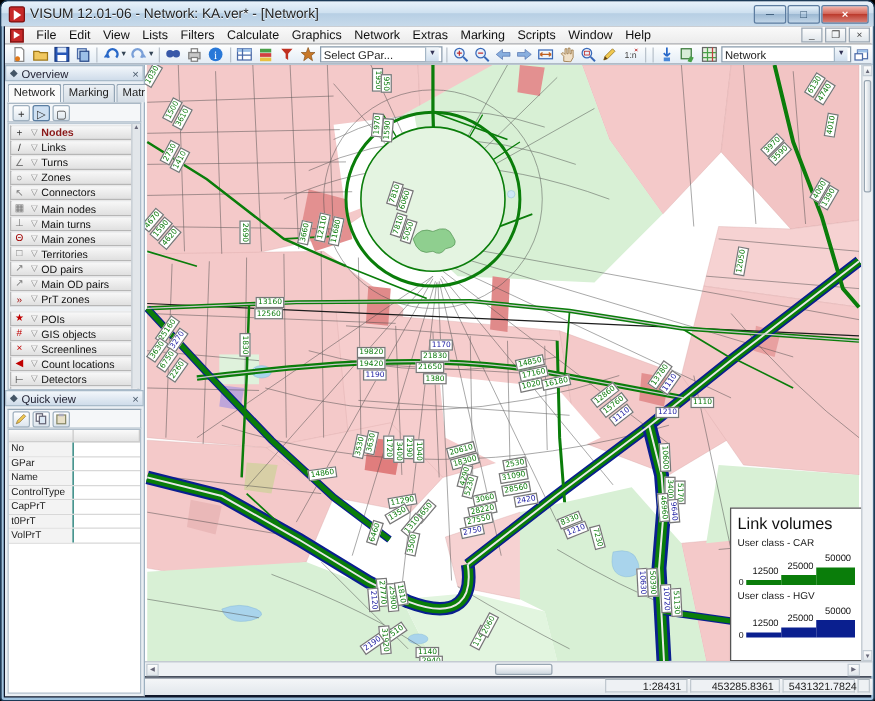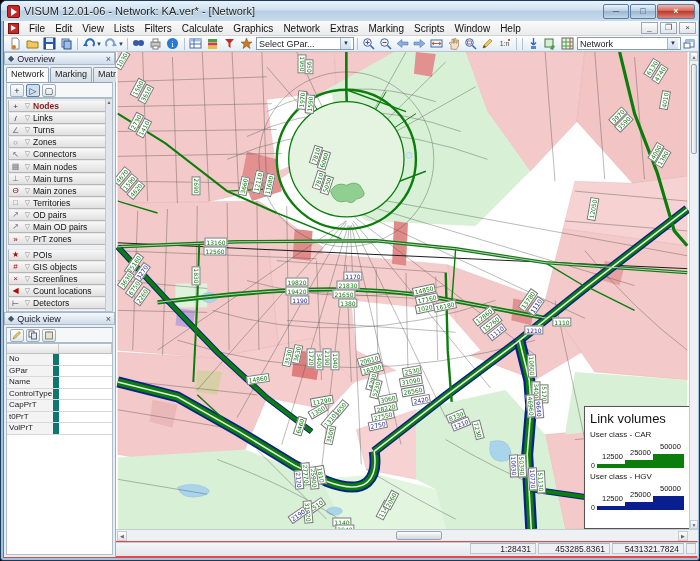--- a/index.html
+++ b/index.html
@@ -1,18 +1,18 @@
 <!DOCTYPE html>
 <html><head>
 <meta charset="utf-8">
 <style>
   * { margin:0; padding:0; box-sizing:border-box; }
   html,body { background:#000; }
   body { font-family:"Liberation Sans", sans-serif; width:700px; height:561px; overflow:hidden; }
-  #window { position:relative; width:700px; height:561px; background:#ef4444;
+  #window { position:relative; width:700px; height:561px; background:#0f172a;
     border:1px solid #1c3a57; border-radius:6px 6px 3px 3px;
     box-shadow:inset 0 0 0 2px #9fc2de, 0 0 0 1px #000; overflow:hidden; }
 
   
   .titlebar { position:absolute; left:0; top:0; right:0; height:20px;
     background:linear-gradient(#e8f2fb 0%, #cfe1f0 45%, #b7cfe4 50%, #c7daea 100%);
     display:flex; align-items:center; padding:0 4px; border-radius:5px 5px 0 0; }
   .app-ico { width:13px; height:13px; background:#c62828; border:1px solid #7d1010; border-radius:2px;
     margin:0 4px 0 2px; position:relative; flex:none; }
   .app-ico::after { content:""; position:absolute; left:3px; top:2px; border-left:6px solid #fff;
@@ -73,21 +73,21 @@
   .nrow .flt { width:11px; text-align:center; font-size:7px; color:#8a8a8a; flex:none; }
   .nrow .lbl { font-size:8.5px; color:#111; white-space:nowrap; }
   .nrow.sel .lbl { color:#8b1a1a; font-weight:bold; }
   .nsep { height:3.5px; }
   .list-scroll { position:absolute; right:0; top:0; bottom:0; width:7px; background:#e2e6ea; border-left:1px solid #c2c9cf;
     font-size:5px; color:#667; text-align:center; }
   .qv-table { flex:1; background:#fff; border:1px solid #aebdca; margin:0 2px 2px 2px; overflow:hidden; }
   .qvhead { height:10px; background:linear-gradient(#fafafa,#e4e4e4); border-bottom:1px solid #c0c0c0; display:flex;}
   .qvhead div{ border-right:1px solid #c9c9c9; }
   .qvrow { display:flex; height:11.5px; border-bottom:1px solid #d8d8d8; font-size:8px; color:#222; }
-  .qvrow .k { width:52px; background:#f3f3f3; border-right:6px solid #0f766e; padding-left:2px;
+  .qvrow .k { width:52px; background:#f3f3f3; border-right:1px solid #0f766e; padding-left:2px;
     white-space:nowrap; overflow:hidden; }
   .qvrow .v { flex:1; }
 
   
   .maparea { position:absolute; left:115px; top:51px; width:582px; height:477px; background:#fff; overflow:hidden; }
   .mapsvg { position:absolute; left:0; top:0; }
   .maplabels { position:absolute; left:0; top:0; width:573px; height:477px; }
   .ml { position:absolute; font-family:"DejaVu Sans", sans-serif; font-size:6px; line-height:7px;
     background:#fff; border:0.5px solid #777; padding:0 1px; white-space:nowrap; }
   .ml.g { color:#0a7a0a; } .ml.b { color:#1a1aa0; }
@@ -741,17 +741,17 @@
   <div class="hscrollrow">
     <div class="hs-arr" style="left:1px">◀</div>
     <div class="hthumb"></div>
     <div class="hs-arr" style="right:10px">▶</div>
   </div>
 
   <div class="statusbar">
     <span class="sb-fill"></span>
     <span class="sb-cell" style="width:66px">1:28431</span>
     <span class="sb-cell" style="width:72px">453285.8361</span>
-    <span class="sb-cell" style="width:72px">5431321.7824</span>
+    <span class="sb-cell" style="width:58px">5431321.7824</span>
     <span class="sb-cell" style="width:8px"></span>
   </div>
 
 </div>
 
 </body></html>

